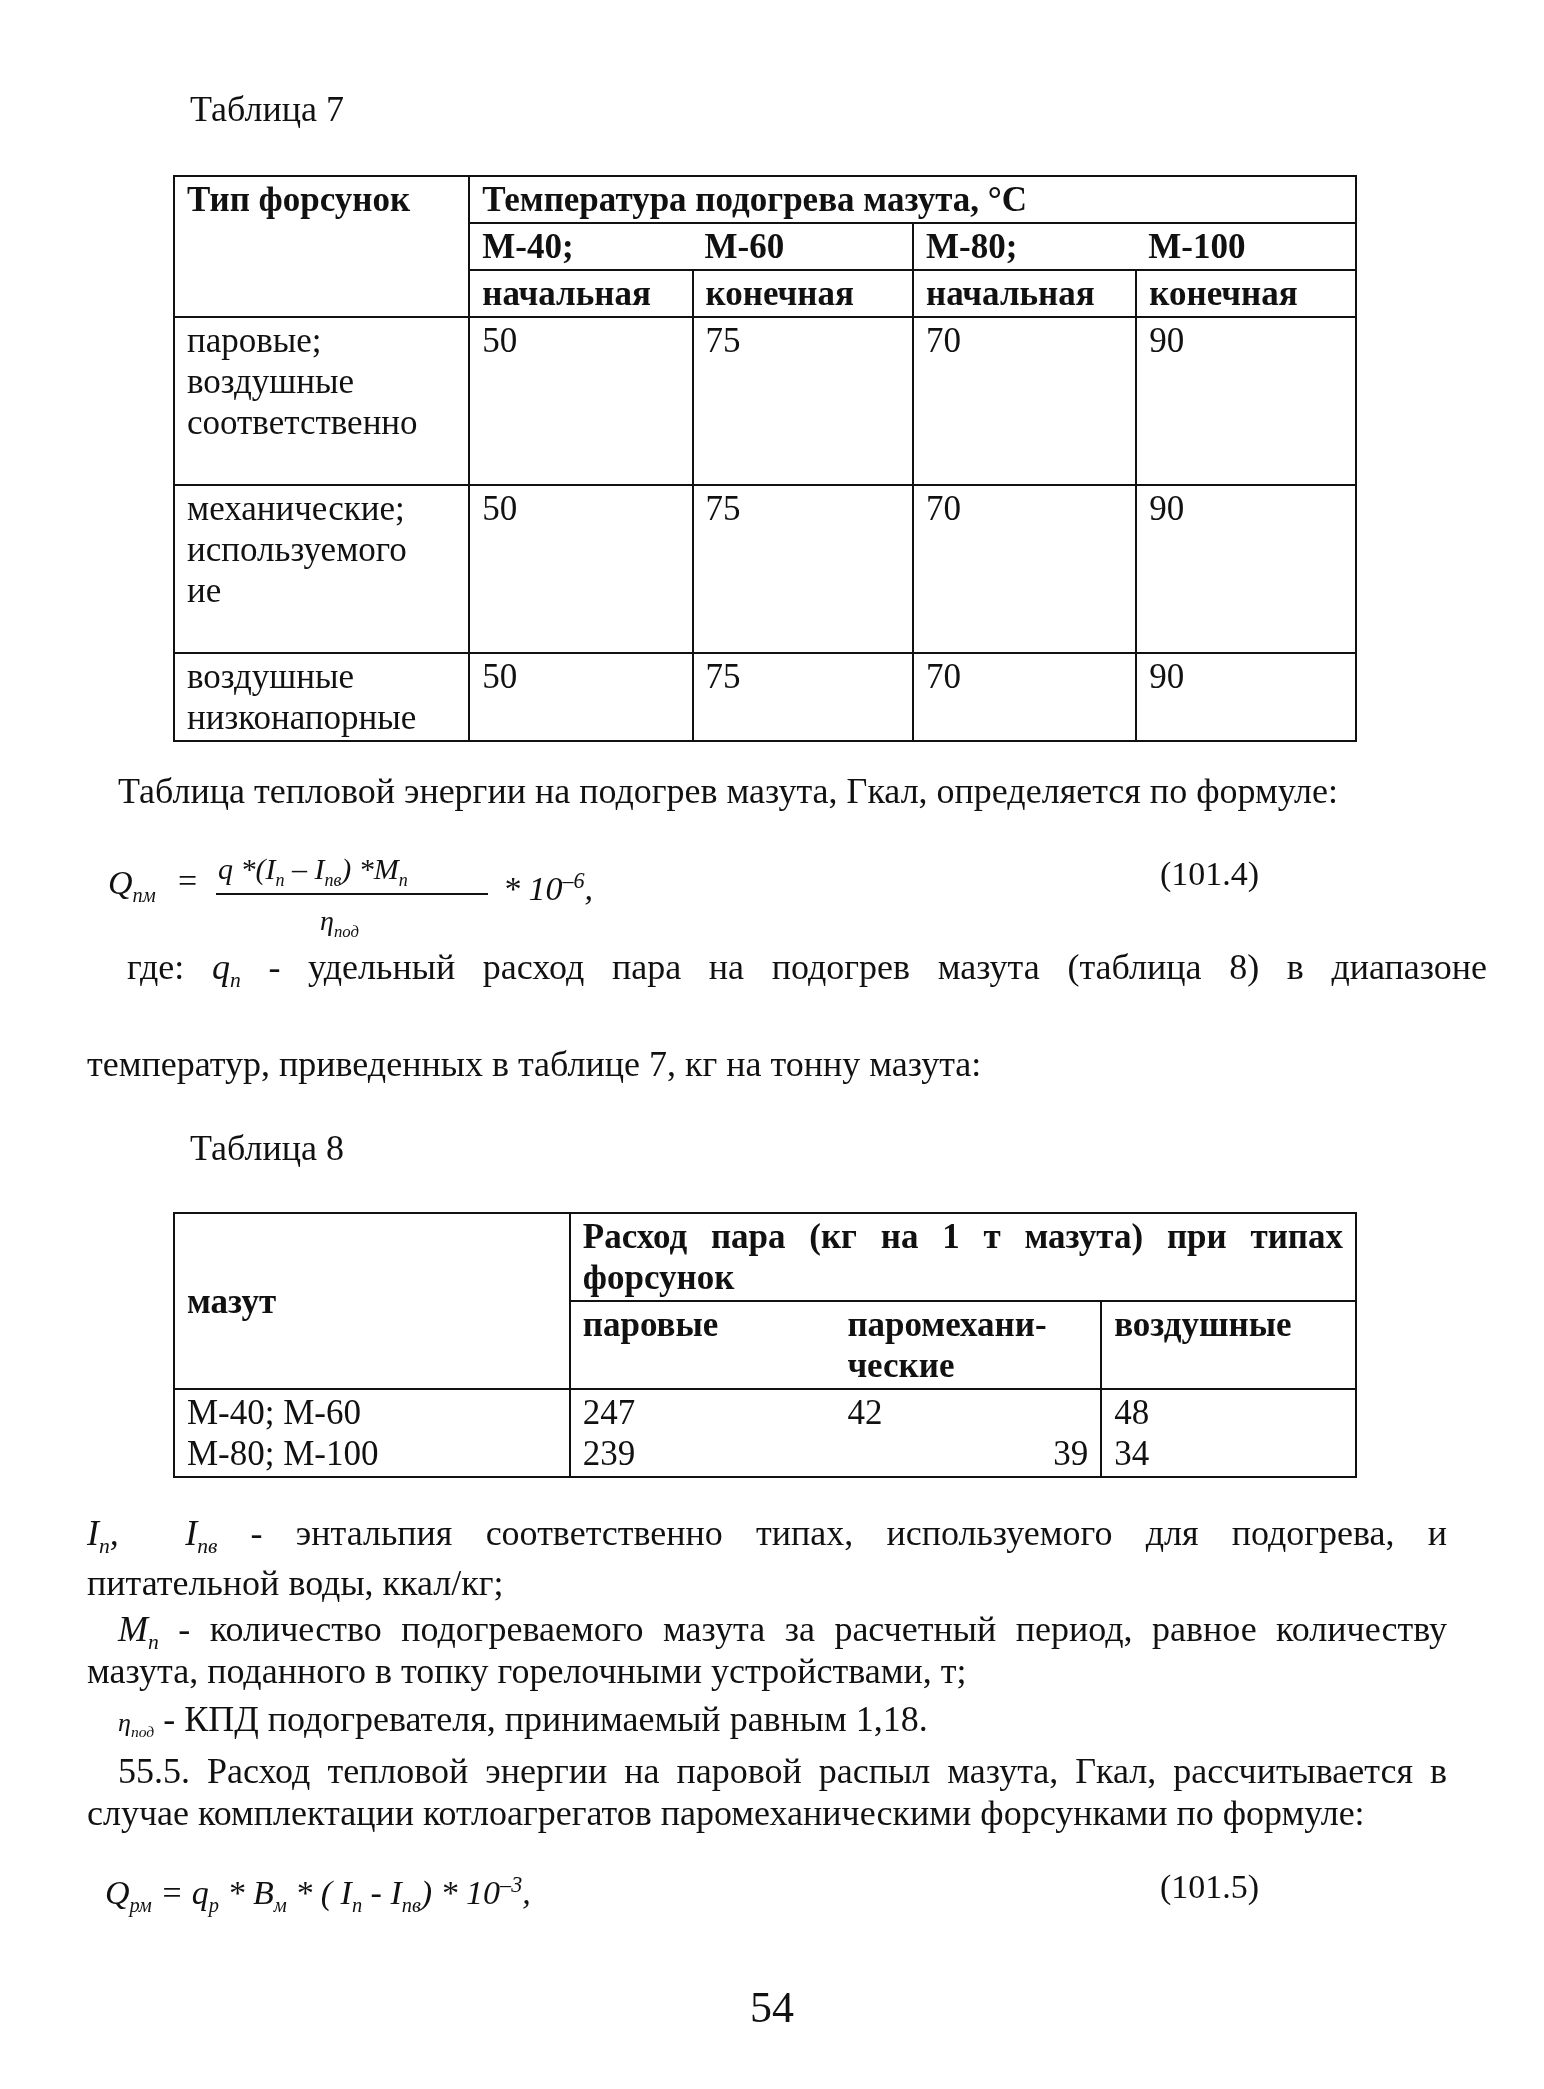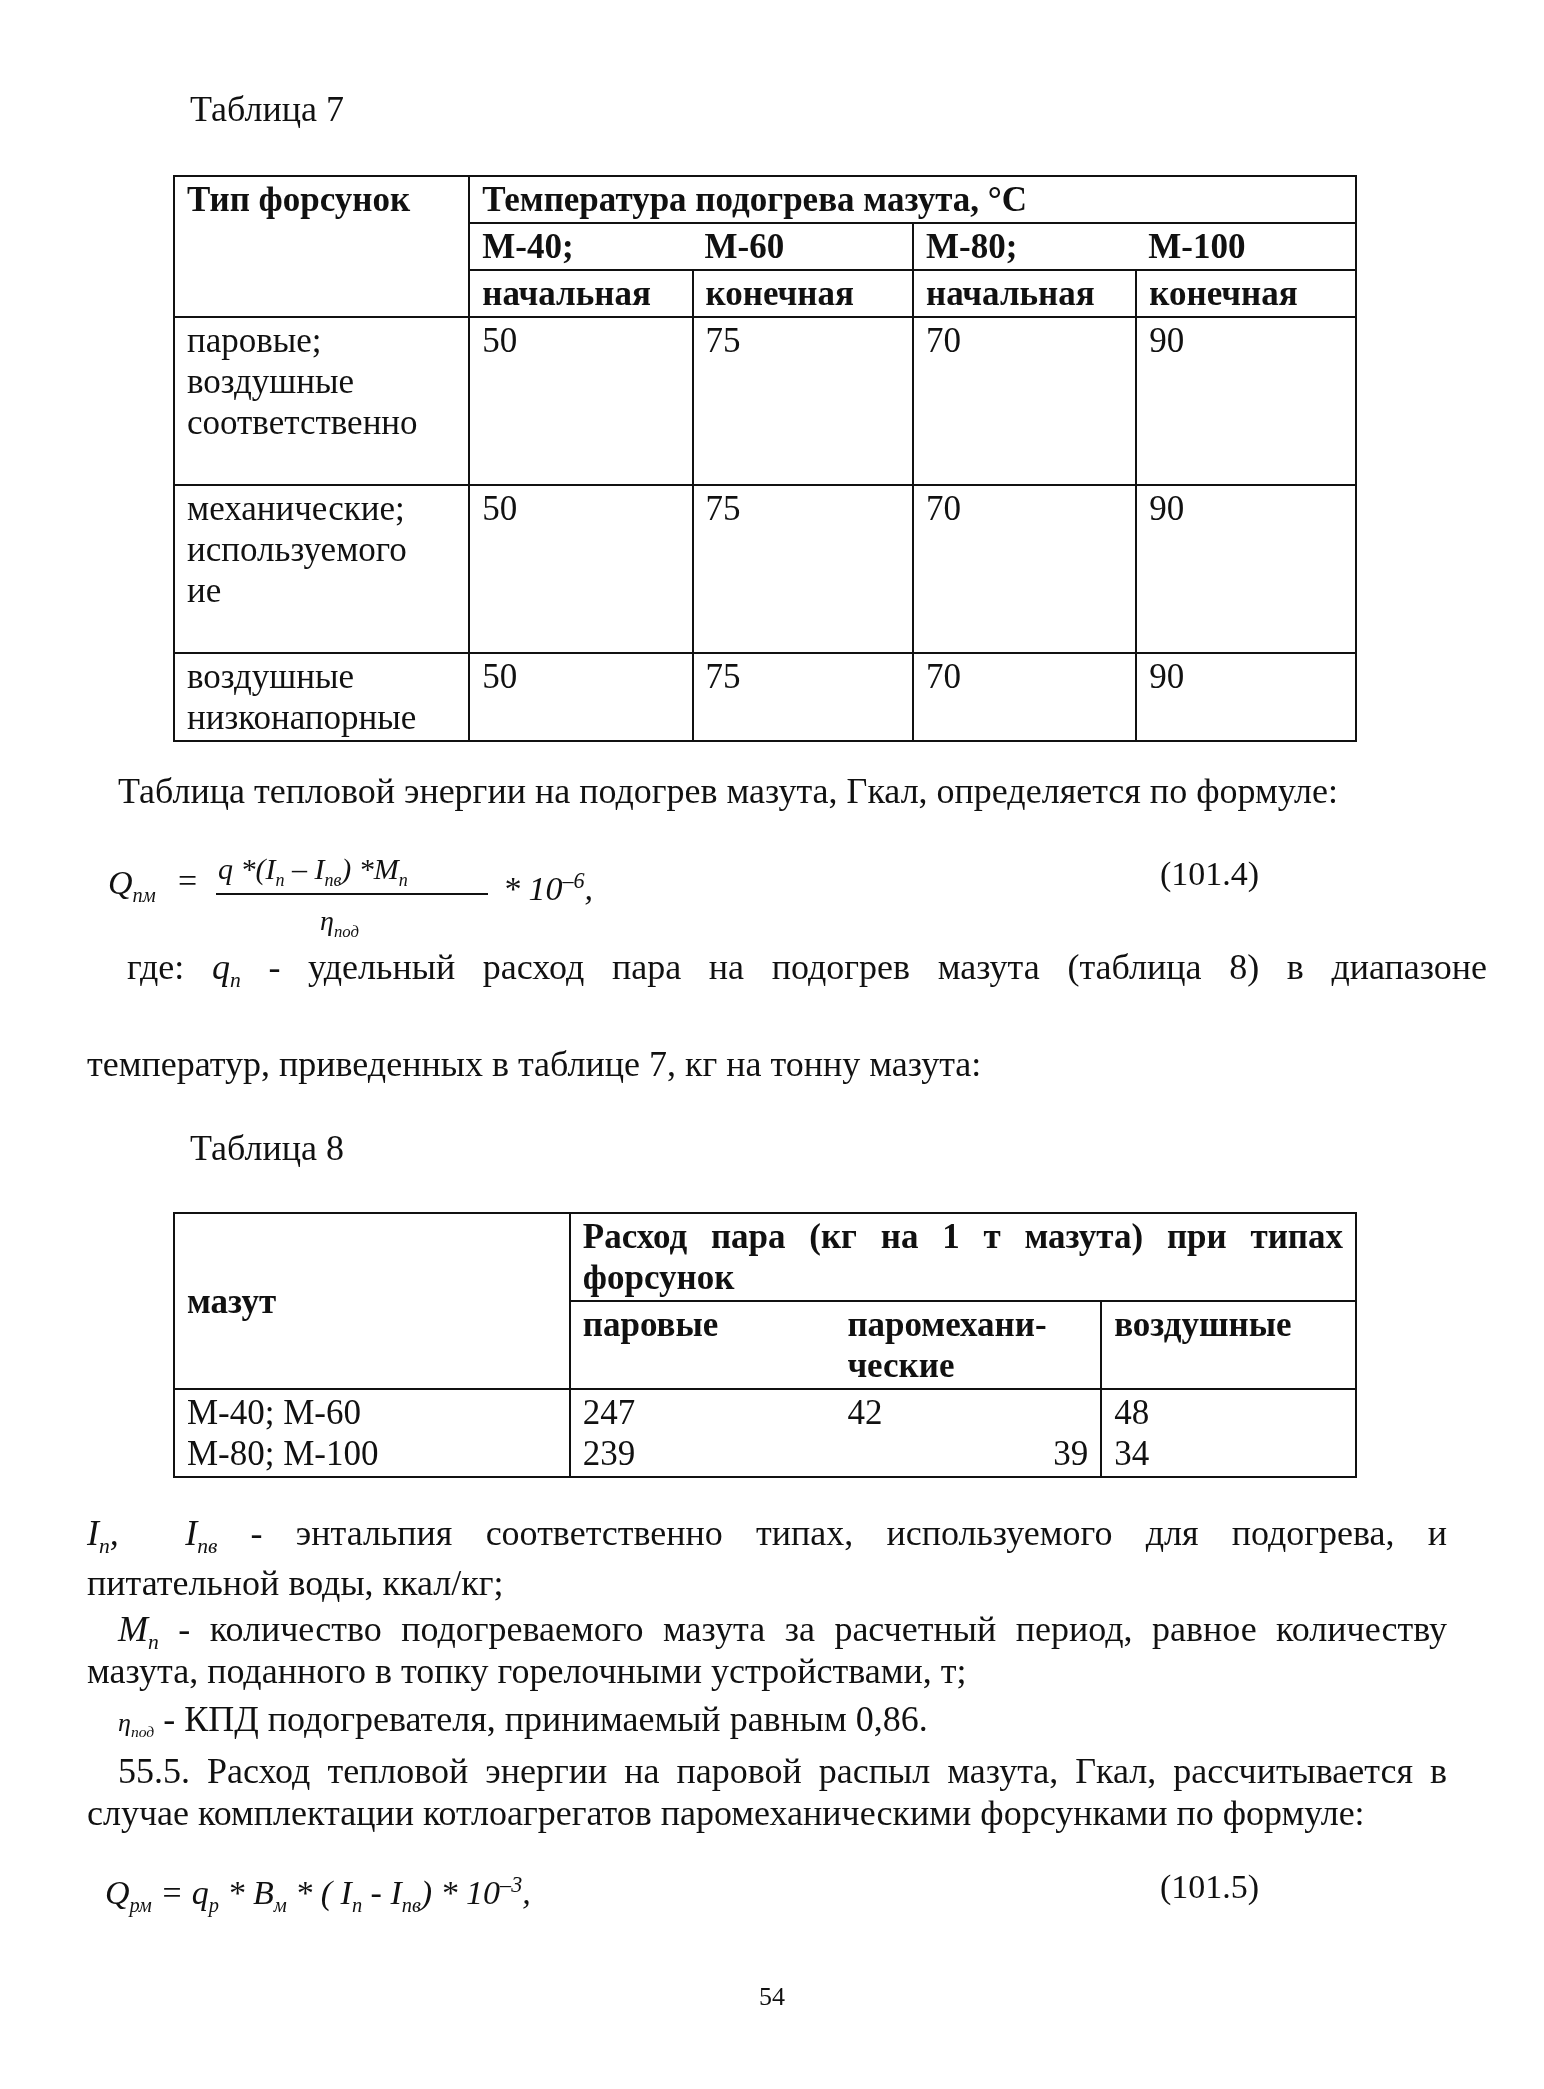--- a/index.html
+++ b/index.html
@@ -14,21 +14,21 @@
   table.t td.nob-r { border-right: none; }
   table.t td.nob-l { border-left: none; }
   .para { position: absolute; left: 87px; width: 1360px; font-size: 36px; line-height: 51px; text-align: justify; }
   .just-line { text-align: justify; text-align-last: justify; }
   .formula { position: absolute; font-style: italic; font-size: 34px; white-space: nowrap; }
   .fnum { position: absolute; font-style: italic; font-size: 30px; white-space: nowrap; }
   .fline { position: absolute; height: 2px; background: #111; }
   sub { font-size: 60%; }
   sup { font-size: 65%; }
   .eqno { position: absolute; font-size: 34px; }
-  .pageno { position: absolute; font-size: 26px; left: 0; width: 1544px; text-align: center; }
+  .pageno { position: absolute; font-size: 44px; left: 0; width: 1544px; text-align: center; }
 </style>
 </head>
 <body>
 
 <div class="abs cap" style="left:190px; top:88px;">Таблица 7</div>
 
 <table class="t" style="left:173px; top:175px; width:1184px;">
   <colgroup>
     <col style="width:299px">
       <col style="width:226px">
@@ -148,21 +148,21 @@
 <div class="abs txt" style="left:87px; top:1562px;">питательной воды, ккал/кг;</div>
 
 <div class="para just-line" style="top:1604px; left:118px; width:1329px;">
   <i><span>M</span><sub>п</sub></i>
   <span>- количество подогреваемого мазута за расчетный период, равное количеству</span>
 </div>
 <div class="abs txt" style="left:87px; top:1650px;">мазута, поданного в топку горелочными устройствами, т;</div>
 
 <div class="abs txt" style="left:118px; top:1698px;">
   <i style="font-size:26px;"><span>η</span><sub>под</sub></i>
-  <span>- КПД подогревателя, принимаемый равным 0,86.</span>
+  <span>- КПД подогревателя, принимаемый равным 1,18.</span>
 </div>
 
 <div class="para just-line" style="top:1746px; left:118px; width:1329px;">55.5. Расход тепловой энергии на паровой распыл мазута, Гкал, рассчитывается в</div>
 <div class="abs txt" style="left:87px; top:1792px;">случае комплектации котлоагрегатов паромеханическими форсунками по формуле:</div>
 
 <div class="formula" style="left:105px; top:1872px;">
   <span>Q</span><sub>рм</sub><span> = q</span><sub>р</sub><span> * B</span><sub>м</sub><span> * ( I</span><sub>п</sub><span> - I</span><sub>пв</sub><span>) * 10</span><sup>–3</sup><span>,</span>
 </div>
 <div class="eqno" style="left:1160px; top:1868px;">(101.5)</div>
 

